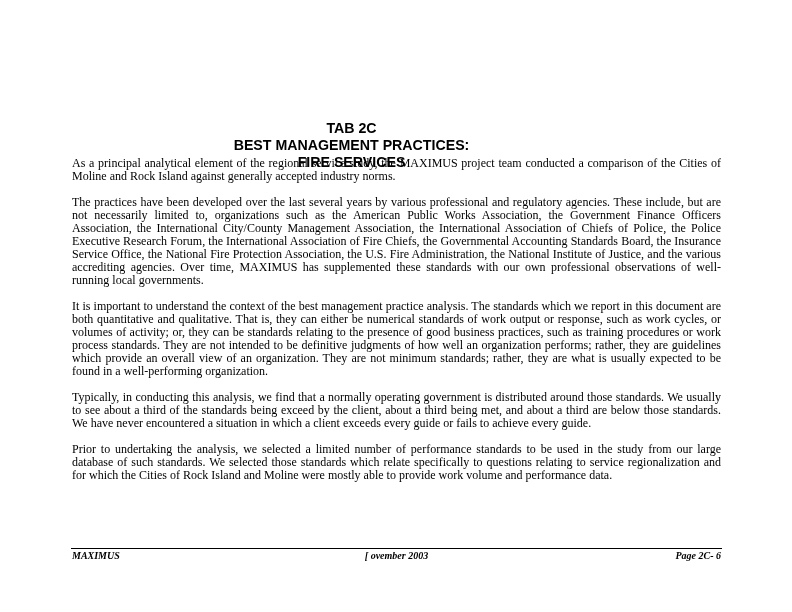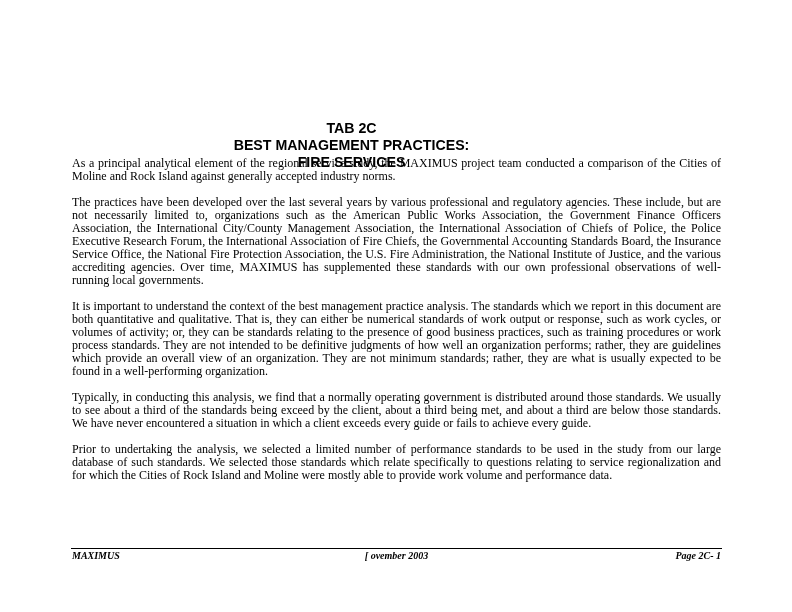--- a/index.html
+++ b/index.html
@@ -87,16 +87,16 @@
     <p>It is important to understand the context of the best management practice analysis.  The standards which we report in this document are both quantitative and qualitative.  That is, they can either be numerical standards of work output or response, such as work cycles, or volumes of activity; or, they can be standards relating to the presence of good business practices, such as training procedures or work process standards.  They are not intended to be definitive judgments of how well an organization performs; rather, they are guidelines which provide an overall view of an organization.  They are not minimum standards; rather, they are what is usually expected to be found in a well-performing organization.</p>
     <p>Typically, in conducting this analysis, we find that a normally operating government is distributed around those standards.  We usually to see about a third of the standards being exceed by the client, about a third being met, and about a third are below those standards.  We have never encountered a situation in which a client exceeds every guide or fails to achieve every guide.</p>
     <p>Prior to undertaking the analysis, we selected a limited number of performance standards to be used in the study from our large database of such standards.  We selected those standards which relate specifically to questions relating to service regionalization and for which the Cities of Rock Island and Moline were mostly able to provide work volume and performance data.</p>
   </div>
 
   <div class="footer-rule"></div>
 
   <div class="footer">
     <span class="left">MAXIMUS</span>
     <span class="center">[ ovember 2003</span>
-    <span class="right">Page 2C- 1</span>
+    <span class="right">Page 2C- 6</span>
   </div>
 
 </div>
 
 </body></html>

